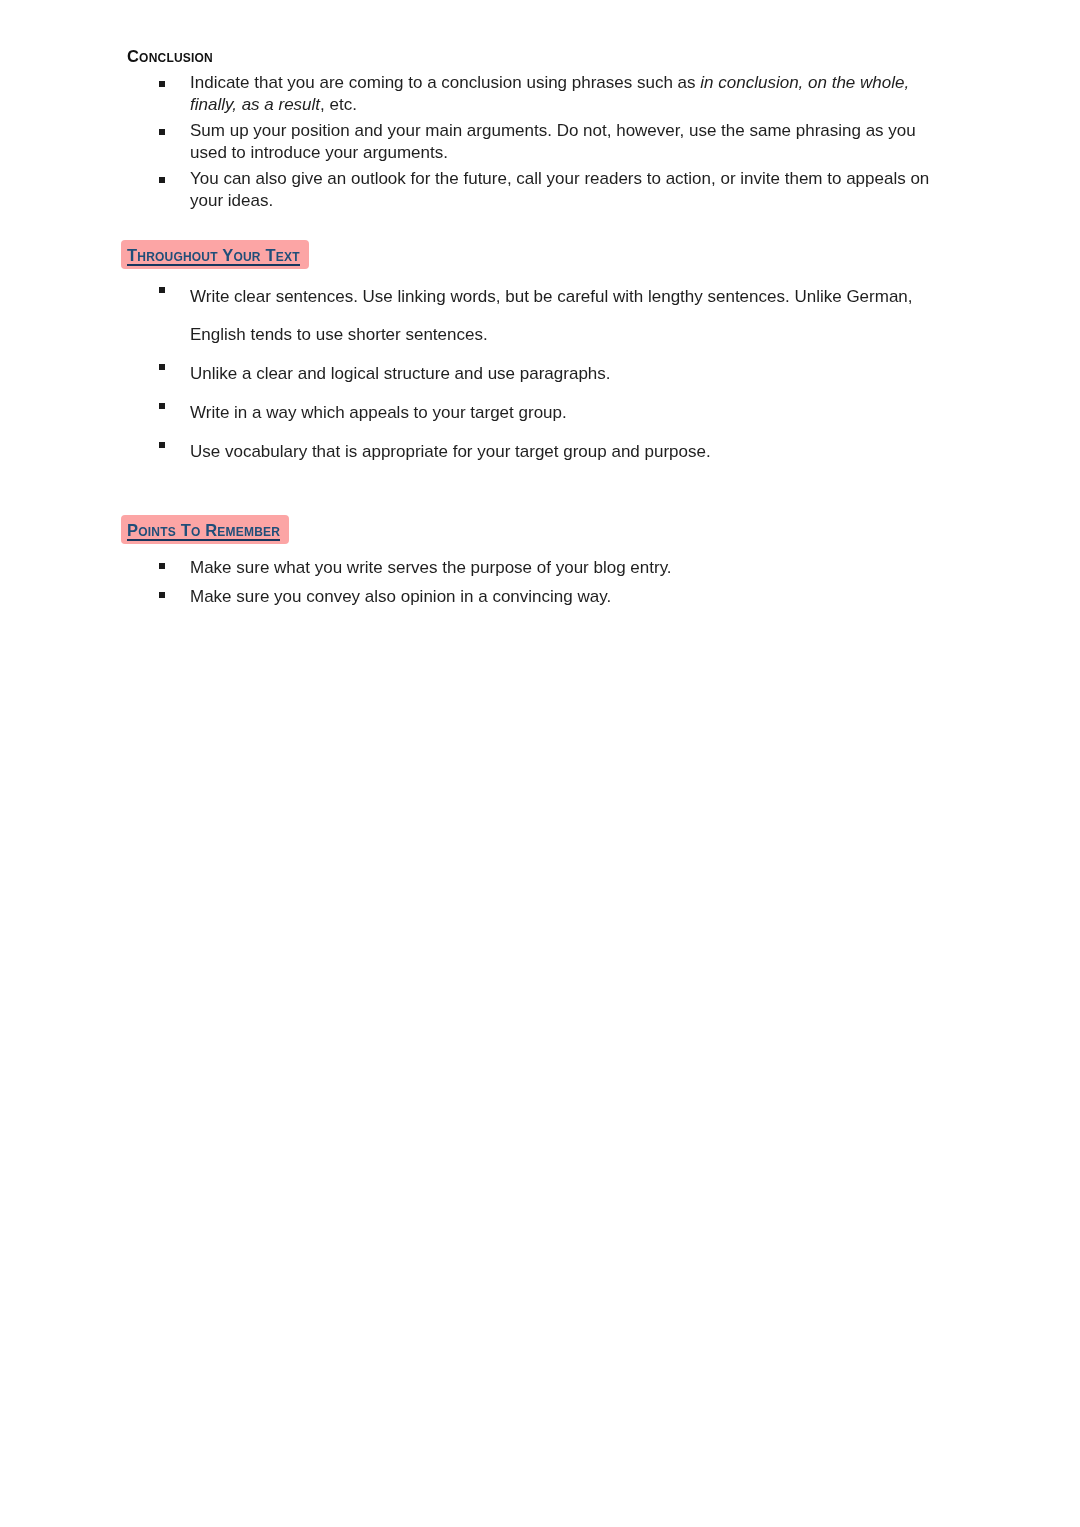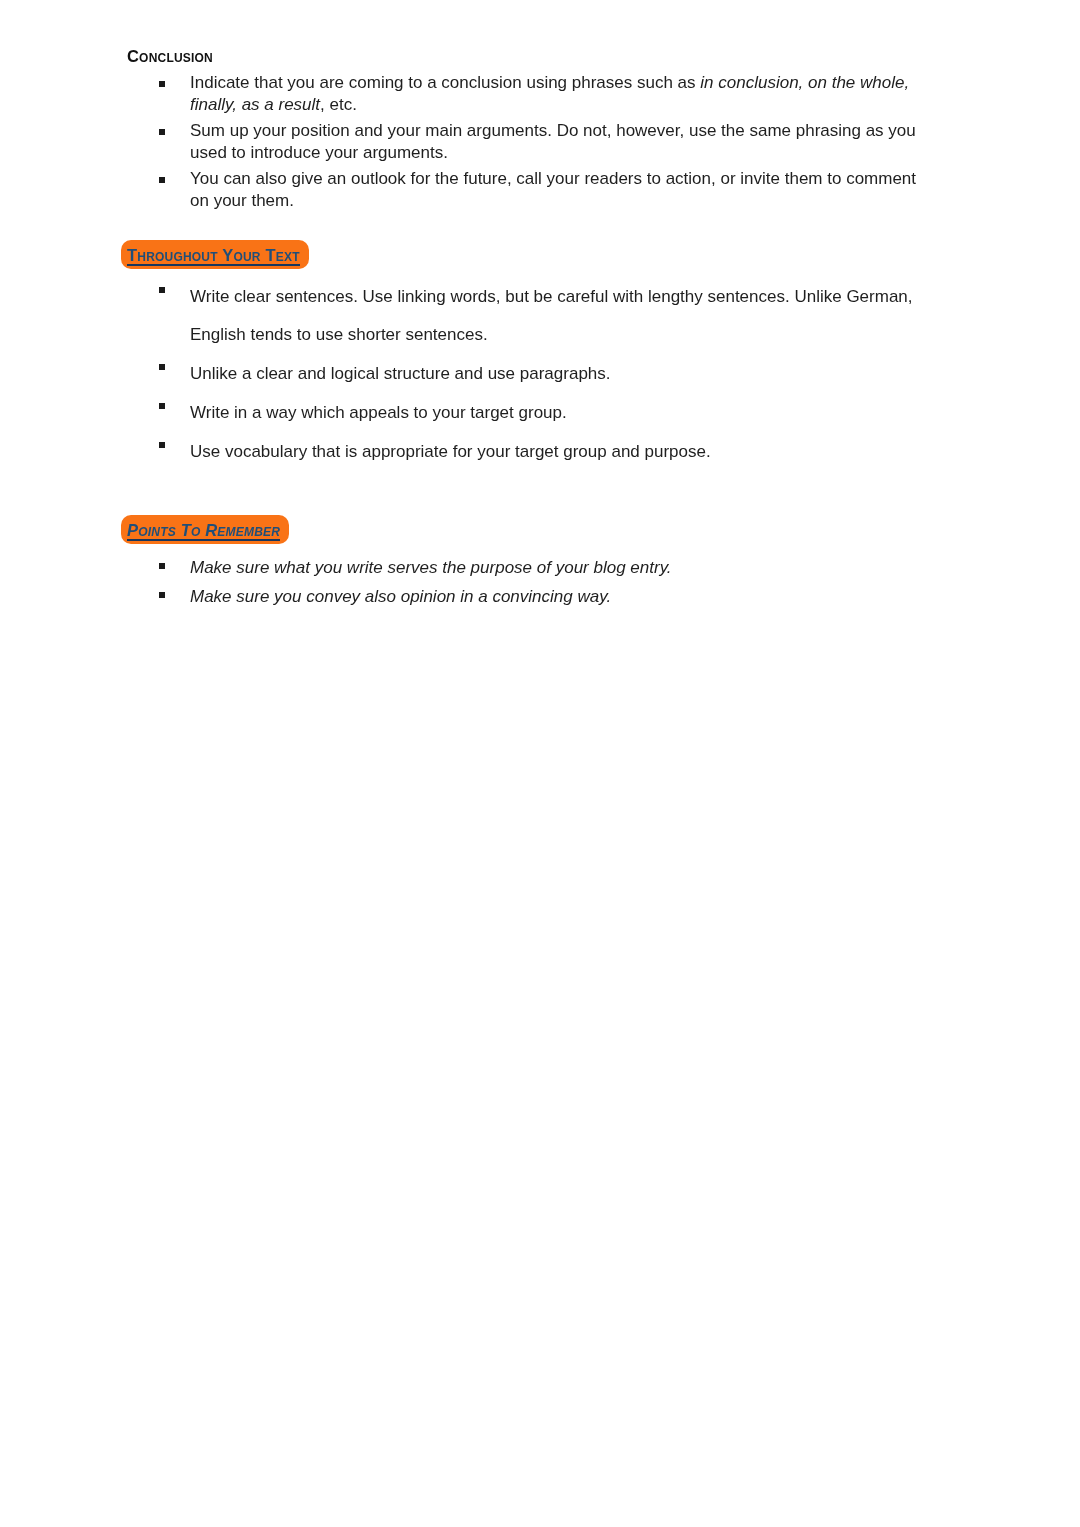--- a/index.html
+++ b/index.html
@@ -32,22 +32,22 @@
     font-variant: small-caps;
     letter-spacing: 0.2px;
     color: #111111;
   }
   .h-highlight-wrap {
     margin: 0;
     line-height: 24px;
   }
   .h-highlight {
     display: inline-block;
-    background: #f97316;
-    border-radius: 10px;
+    background: #fca5a5;
+    border-radius: 4px;
     padding: 1px 9px 2px 6px;
     margin-left: -6px;
   }
   .h-highlight .h-text {
     font-size: 16.5px;
     font-weight: 700;
     font-variant: small-caps;
     letter-spacing: 0.2px;
     color: #1f4e79;
     border-bottom: 2px solid #17365d;
@@ -82,21 +82,21 @@
   
   .sec-conclusion ul.blist { margin-top: 0; }
   .sec-conclusion li { margin-bottom: 4px; }
   .sec-conclusion .txt { line-height: 22px; }
 
   .sec-throughout { margin-top: 28px; }
   .sec-throughout ul.blist { margin-top: 9px; }
   .sec-throughout li { margin-bottom: 1px; }
   .sec-throughout .txt { line-height: 38px; }
 
-  .sec-points { margin-top: 44px; font-style: italic; }
+  .sec-points { margin-top: 44px; }
   .sec-points ul.blist { margin-top: 10px; }
   .sec-points li { margin-bottom: 0; }
   .sec-points .txt { line-height: 28.5px; }
 </style>
 </head>
 <body>
 
 <div class="page">
   <div class="content">
 
@@ -106,21 +106,21 @@
         <li>
           <span class="marker"></span>
           <span class="txt"><span>Indicate that you are coming to a conclusion using phrases such as </span><em>in conclusion, on the whole, finally, as a result</em><span>, etc.</span></span>
         </li>
         <li>
           <span class="marker"></span>
           <span class="txt">Sum up your position and your main arguments. Do not, however, use the same phrasing as you used to introduce your arguments.</span>
         </li>
         <li>
           <span class="marker"></span>
-          <span class="txt">You can also give an outlook for the future, call your readers to action, or invite them to comment on your them.</span>
+          <span class="txt">You can also give an outlook for the future, call your readers to action, or invite them to appeals on your ideas.</span>
         </li>
       </ul>
     </section>
 
     <section class="sec-throughout">
       <h2 class="h-highlight-wrap">
         <span class="h-highlight">
           <span class="h-text">Throughout Your Text</span>
         </span>
       </h2>

